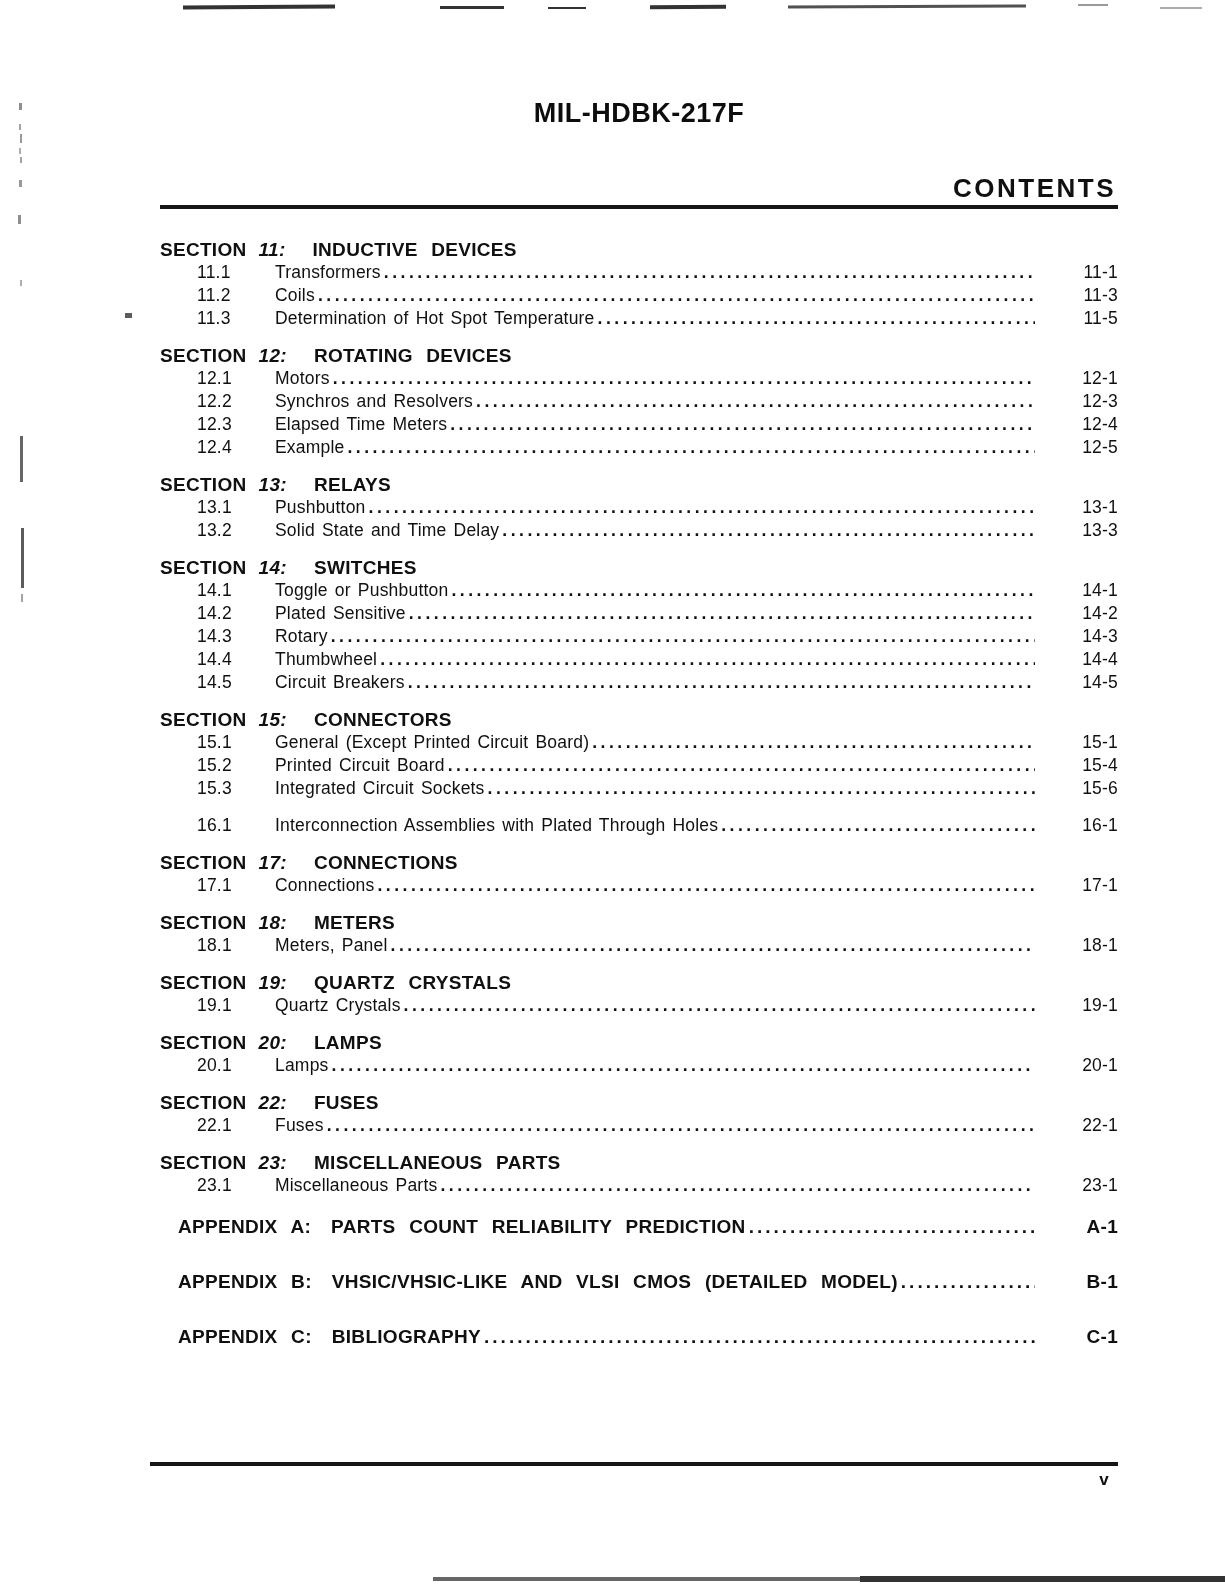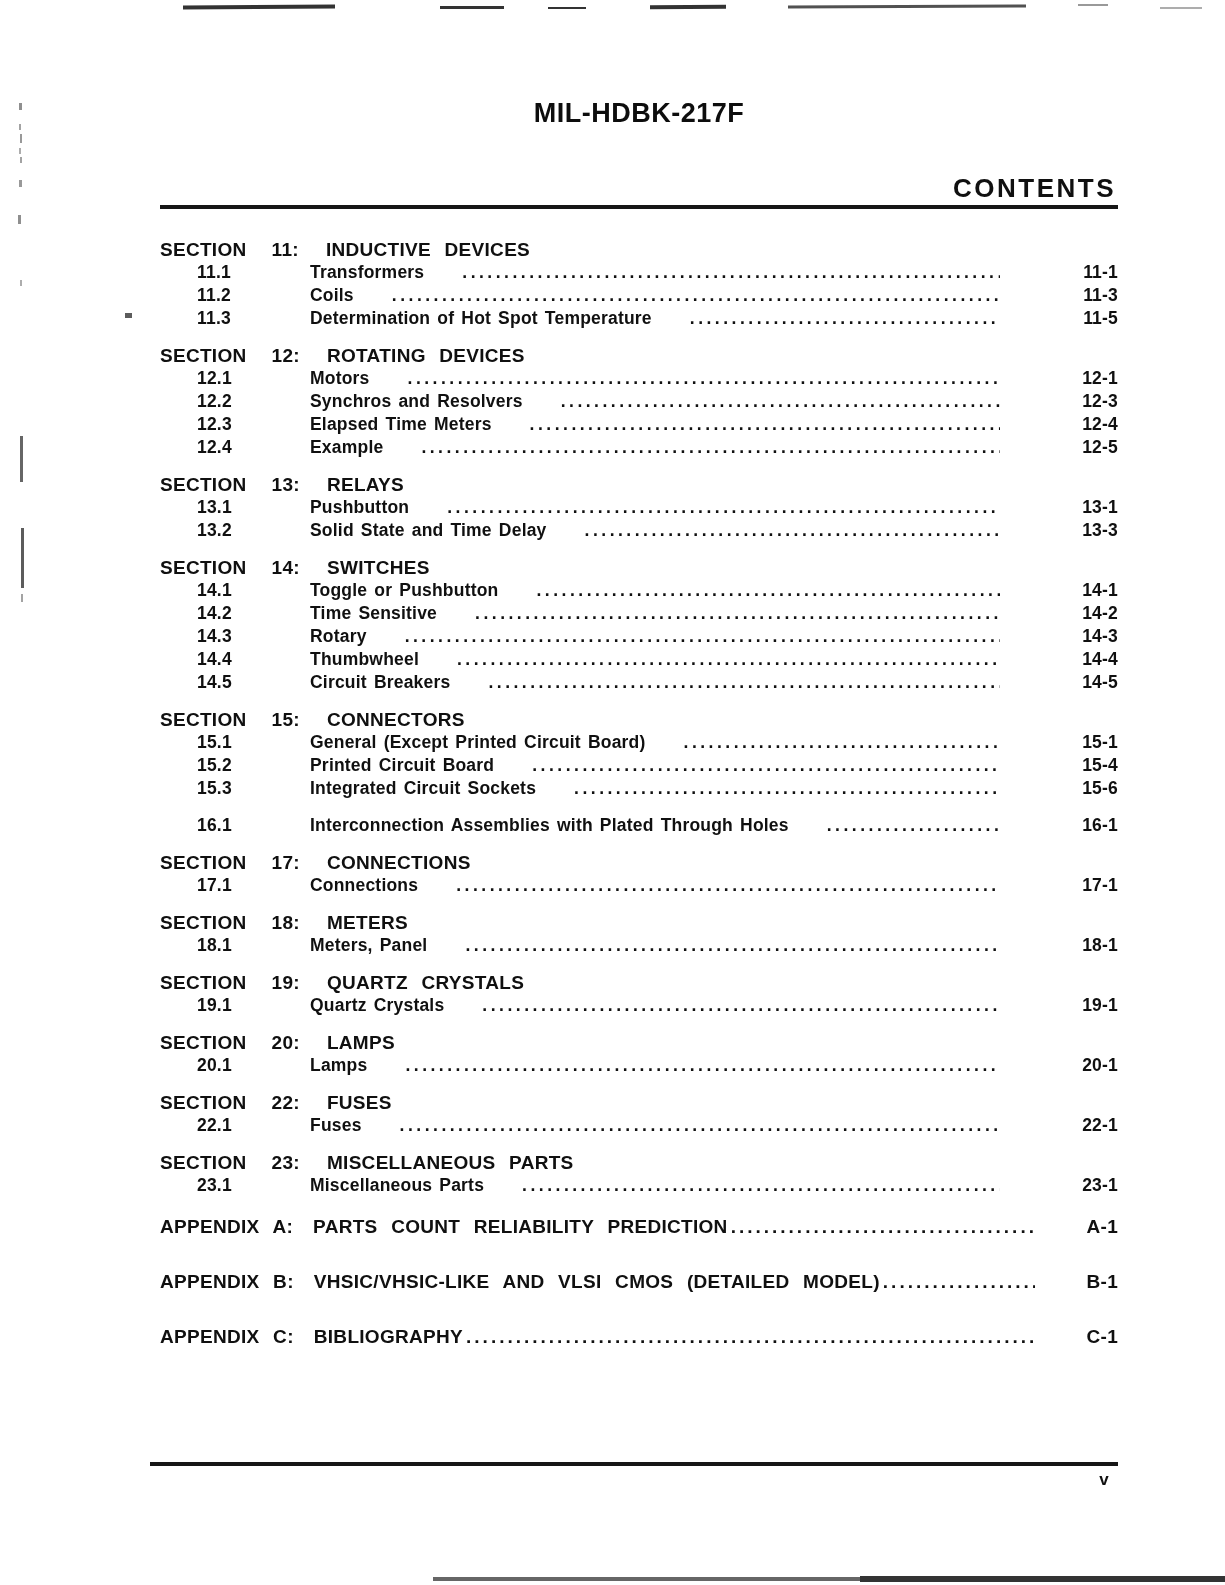--- a/index.html
+++ b/index.html
@@ -40,31 +40,30 @@
   
   .toc { margin-top: 29px; }
   .section-block { margin-bottom: 14px; }
   .section-heading {
     font-size: 19px;
     line-height: 23px;
     font-weight: 700;
     letter-spacing: 0.3px;
     white-space: nowrap;
   }
-  .sec-num { margin-left: 25px; }
+  .sec-num { margin-left: 12px; font-style: italic; }
   .sec-title { margin-left: 27px; word-spacing: 8px; }
 
   .entry {
     display: flex;
     align-items: baseline;
     font-size: 17.5px;
     line-height: 23px;
-    font-weight: 700;
+    font-weight: 400;
     letter-spacing: 0.2px;
-    gap: 35px;
   }
   .entry .num { flex: 0 0 78px; margin-left: 37px; }
   .entry .title { white-space: nowrap; word-spacing: 2px; }
 
   .leader {
     flex: 1 1 auto;
     overflow: hidden;
     white-space: nowrap;
     letter-spacing: 3.5px;
     margin: 0 10px 0 3px;
@@ -78,21 +77,21 @@
   .appendix-row {
     display: flex;
     align-items: baseline;
     margin-top: 18px;
     font-size: 19px;
     line-height: 23px;
     font-weight: 700;
     letter-spacing: 0.3px;
   }
   .appendix-row + .appendix-row { margin-top: 32px; }
-  .app-label { margin-right: 20px; word-spacing: 8px; white-space: nowrap; }
+  .app-label { margin-right: 20px; word-spacing: 8px; white-space: nowrap; margin-left: 18px; }
   .app-title { white-space: nowrap; word-spacing: 8px; }
   .appendix-row .leader { letter-spacing: 3px; }
 
   
   .bottom-rule { position: absolute; left: 150px; top: 1462px; width: 968px; height: 4px; }
   .pagenum {
     position: absolute;
     top: 1470px;
     left: 1090px;
     width: 28px;
@@ -207,21 +206,21 @@
         <div class="section-block">
           <div class="section-heading"><span class="sec-label">SECTION</span><span class="sec-num">14:</span><span class="sec-title">SWITCHES</span></div>
           <div class="entry">
             <span class="num">14.1</span>
             <span class="title">Toggle or Pushbutton</span>
             <span class="leader"></span>
             <span class="page-col">14-1</span>
           </div>
           <div class="entry">
             <span class="num">14.2</span>
-            <span class="title">Time Sensitive</span>
+            <span class="title">Plated Sensitive</span>
             <span class="leader"></span>
             <span class="page-col">14-2</span>
           </div>
           <div class="entry">
             <span class="num">14.3</span>
             <span class="title">Rotary</span>
             <span class="leader"></span>
             <span class="page-col">14-3</span>
           </div>
           <div class="entry">

